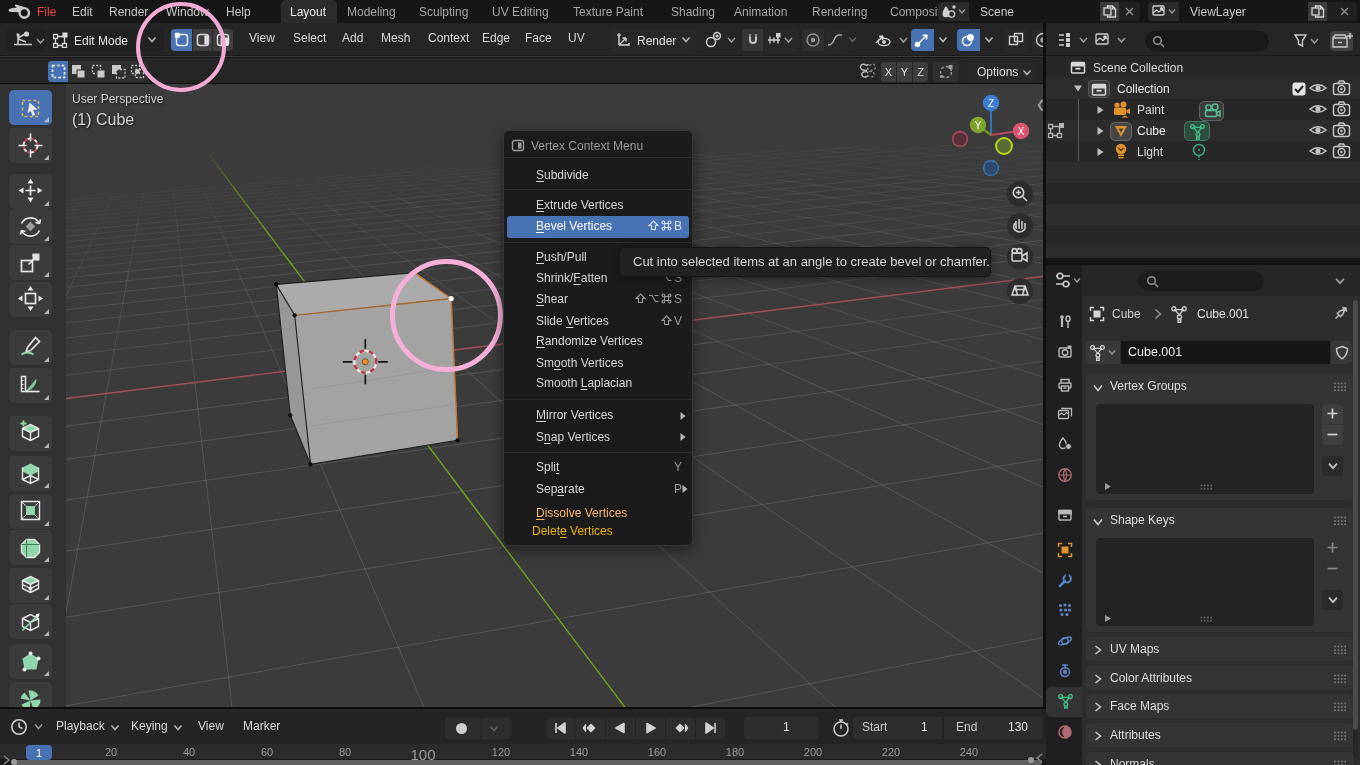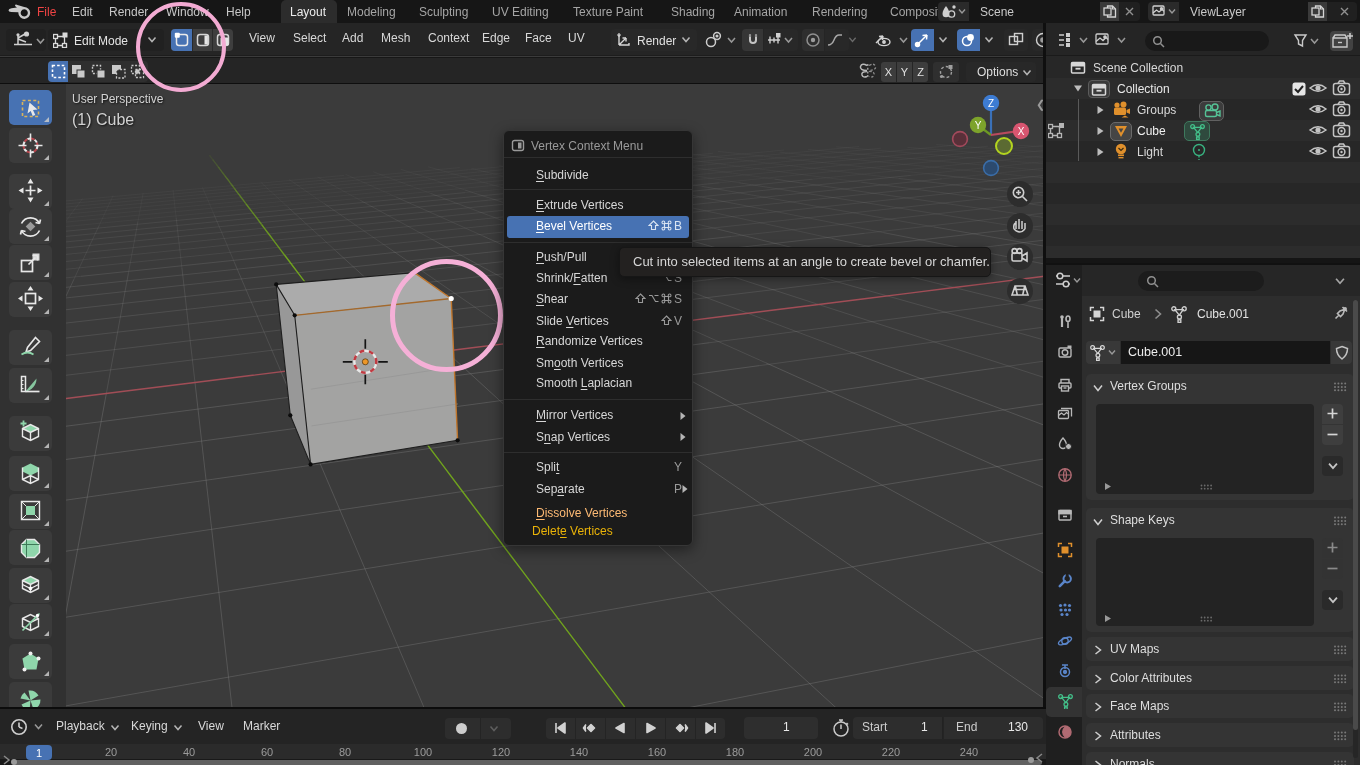--- a/index.html
+++ b/index.html
@@ -741,21 +741,21 @@
   </svg>
 <svg class="ab" style="left:1112px;top:101px" width="18" height="17" viewBox="0 0 18 17">
     <g fill="#e0902c">
       <circle cx="5" cy="4" r="2.6"></circle>
       <circle cx="11.5" cy="3.6" r="3"></circle>
       <rect x="2" y="6.5" width="12" height="7.5" rx="1.5"></rect>
       <path d="M14.5 9 L18 7.5 L18 13 L14.5 11.5"></path>
       <path d="M13 14.5 l3.5 2 l-7 0 Z"></path>
     </g>
   </svg>
-<div class="ab tx" style="left:1137px;top:103px;color:#d8d8d8">Groups</div>
+<div class="ab tx" style="left:1137px;top:103px;color:#d8d8d8">Paint</div>
 <div class="ab" style="left:1199px;top:100.5px;width:25px;height:20px;background:#3c3c3c;border:1px solid #616161;border-radius:5px"></div>
 <svg class="ab" style="left:1203px;top:103px" width="18" height="16" viewBox="0 0 18 16">
     <g fill="none" stroke="#55c396" stroke-width="1.4">
       <circle cx="5.5" cy="4.5" r="2.6"></circle>
       <circle cx="12" cy="4" r="3"></circle>
       <rect x="2.5" y="7.5" width="11" height="6" rx="1.5"></rect>
       <path d="M13.5 9.5 L17 8 L17 13 L13.5 11.5"></path>
     </g>
   </svg>
 <svg class="ab" style="left:1308px;top:101px" width="20" height="16" viewBox="0 0 20 16">
@@ -1268,21 +1268,21 @@
 <div class="ab" style="left:853px;top:717px;width:90px;height:22px;background:#2d2d2d;border-radius:4px 0 0 4px;border-right:1px solid #222"></div>
 <div class="ab tx" style="left:862px;top:720px;color:#cdcdcd">Start</div>
 <div class="ab tx" style="left:921px;top:720px;color:#e8e8e8">1</div>
 <div class="ab" style="left:944px;top:717px;width:99px;height:22px;background:#2d2d2d;border-radius:0 4px 4px 0"></div>
 <div class="ab tx" style="left:956px;top:720px;color:#cdcdcd">End</div>
 <div class="ab tx" style="left:1008px;top:720px;color:#e8e8e8">130</div>
 <div class="ab tx" style="left:111px;top:746px;color:#9b9b9b;font-size:11px;transform:translateX(-50%)">20</div>
 <div class="ab tx" style="left:189px;top:746px;color:#9b9b9b;font-size:11px;transform:translateX(-50%)">40</div>
 <div class="ab tx" style="left:267px;top:746px;color:#9b9b9b;font-size:11px;transform:translateX(-50%)">60</div>
 <div class="ab tx" style="left:345px;top:746px;color:#9b9b9b;font-size:11px;transform:translateX(-50%)">80</div>
-<div class="ab tx" style="left:423px;top:746px;color:#9b9b9b;font-size:11px;transform:translateX(-50%)">100</div>
+<div class="ab tx" style="left:423px;top:746px;color:#9b9b9b;font-size:15px;transform:translateX(-50%)">100</div>
 <div class="ab tx" style="left:501px;top:746px;color:#9b9b9b;font-size:11px;transform:translateX(-50%)">120</div>
 <div class="ab tx" style="left:579px;top:746px;color:#9b9b9b;font-size:11px;transform:translateX(-50%)">140</div>
 <div class="ab tx" style="left:657px;top:746px;color:#9b9b9b;font-size:11px;transform:translateX(-50%)">160</div>
 <div class="ab tx" style="left:735px;top:746px;color:#9b9b9b;font-size:11px;transform:translateX(-50%)">180</div>
 <div class="ab tx" style="left:813px;top:746px;color:#9b9b9b;font-size:11px;transform:translateX(-50%)">200</div>
 <div class="ab tx" style="left:891px;top:746px;color:#9b9b9b;font-size:11px;transform:translateX(-50%)">220</div>
 <div class="ab tx" style="left:969px;top:746px;color:#9b9b9b;font-size:11px;transform:translateX(-50%)">240</div>
 <div class="ab fx" style="left:26px;top:745px;width:26px;height:15px;background:#4772b3;border-radius:4px;justify-content:center;color:#fff;font-size:11px">1</div>
 <svg class="ab" style="left:2px;top:755px" width="18" height="10" viewBox="0 0 18 10">
     <path d="M2 1 L7 5 L2 9" stroke="#888" stroke-width="1.5" fill="none"></path>

